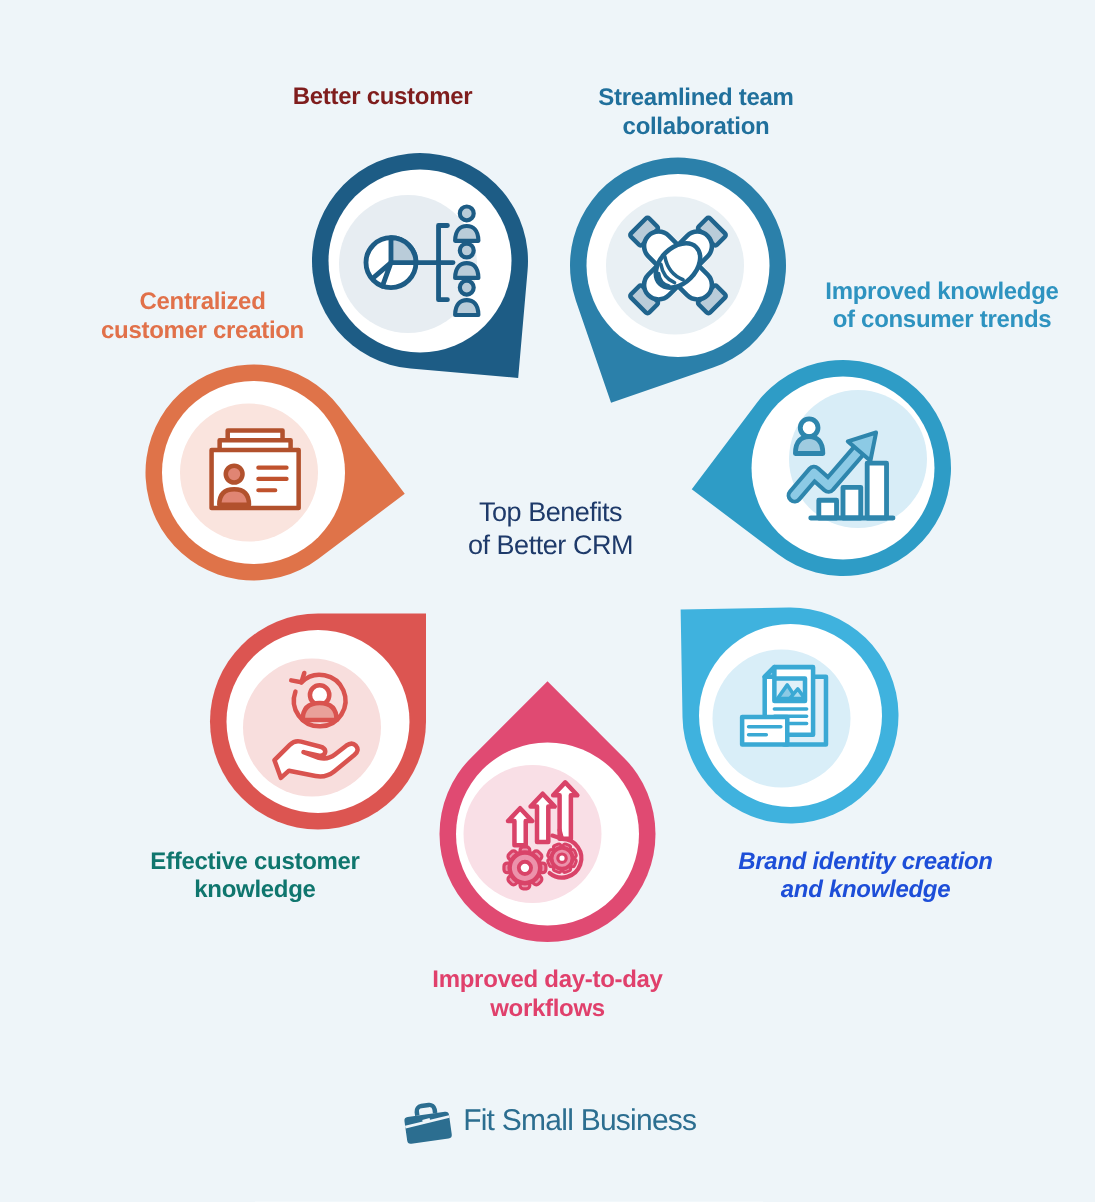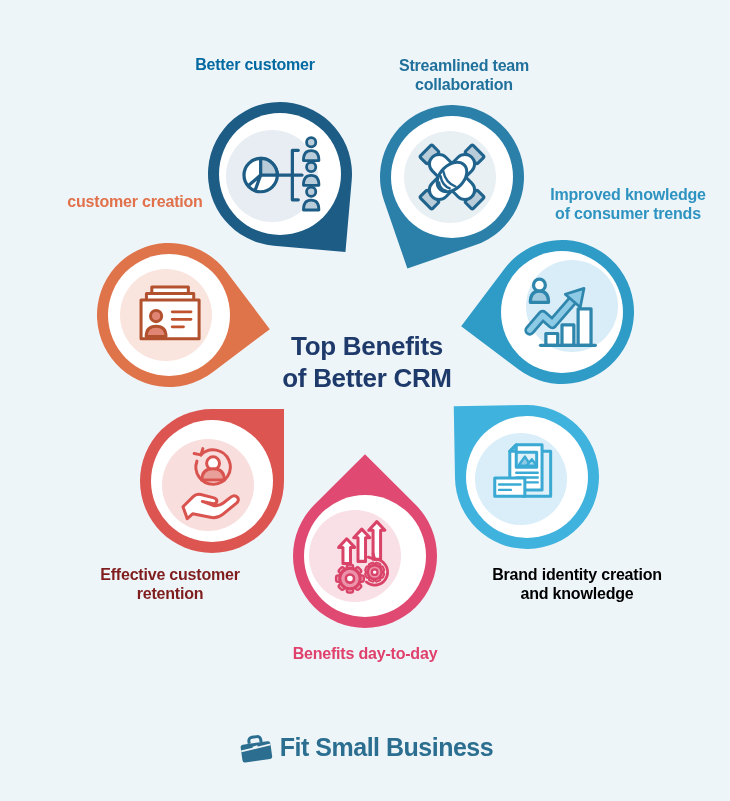--- a/index.html
+++ b/index.html
@@ -28,55 +28,57 @@
   .lb0{left:145px;top:55px;width:220px;}
   .lb1{left:354px;top:56px;width:220px;}
   .lb2{left:528px;top:185px;width:200px;}
   .lb3{left:462px;top:565px;width:230px;}
   .lb4{left:250px;top:644px;width:230px;}
   .lb5{left:60px; top:565px;width:220px;}
   .lb6{left:35px; top:192px;width:200px;}
 
   
   .title{position:absolute;left:227px;top:331px;width:280px;text-align:center;
-         font-size:26px;font-weight:bold;line-height:1.22;letter-spacing:-0.3px;}
+         font-size:18px;font-weight:normal;line-height:1.22;letter-spacing:-0.3px;}
   .title span{display:block;}
 
   
   .footer{position:absolute;left:0;top:731px;width:100%;display:flex;align-items:center;justify-content:center;gap:7px;}
-  .brand-name{font-size:25px;font-weight:bold;letter-spacing:-0.5px;}
+  .brand-name{font-size:20px;font-weight:normal;letter-spacing:-0.5px;}
 </style>
 </head>
 <body>
 
 <div id="canvas" style="background: rgb(238, 245, 249);">
 
-  <div class="lbl lb0" style="color: #0369a1;">
+  <div class="lbl lb0" style="color: #7f1d1d;">
     <span>Better customer</span>
   </div>
   <div class="lbl lb2" style="color: rgb(46, 147, 192);">
     <span>Improved knowledge</span>
     <span>of consumer trends</span>
   </div>
   <div class="lbl lb1" style="color: rgb(32, 112, 156);">
     <span>Streamlined team</span>
     <span>collaboration</span>
   </div>
-  <div class="lbl lb3" style="color: #000000;">
+  <div class="lbl lb3" style="color: #1d4ed8; font-style: italic;">
     <span>Brand identity creation</span>
     <span>and knowledge</span>
   </div>
   <div class="lbl lb4" style="color: rgb(224, 64, 108);">
-    <span>Benefits day-to-day</span>
-  </div>
-  <div class="lbl lb5" style="color: #7f1d1d;">
+    <span>Improved day-to-day</span>
+    <span>workflows</span>
+  </div>
+  <div class="lbl lb5" style="color: #0f766e;">
     <span>Effective customer</span>
-    <span>retention</span>
+    <span>knowledge</span>
   </div>
   <div class="lbl lb6" style="color: rgb(225, 113, 74);">
+    <span>Centralized</span>
     <span>customer creation</span>
   </div>
 
   <div class="node n0" style="--c: #1d5c85; --t: #e7edf2;">
     <div class="drop"></div>
     <div class="inner">
       <div class="tint"></div>
       <svg class="icon" viewBox="0 0 80 80">
         <g stroke="#1d5c85" stroke-width="3" fill="none" stroke-linejoin="round" stroke-linecap="round">
           <circle cx="22" cy="41" r="15.5" fill="#fff"></circle>

